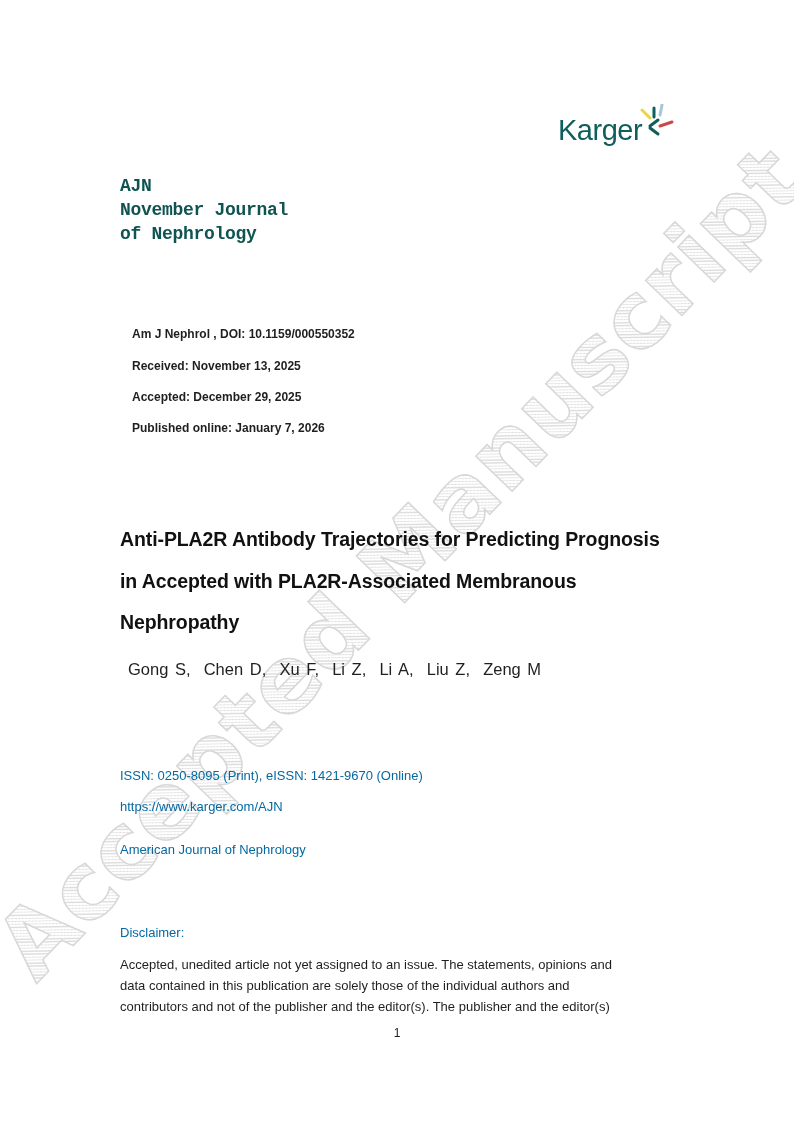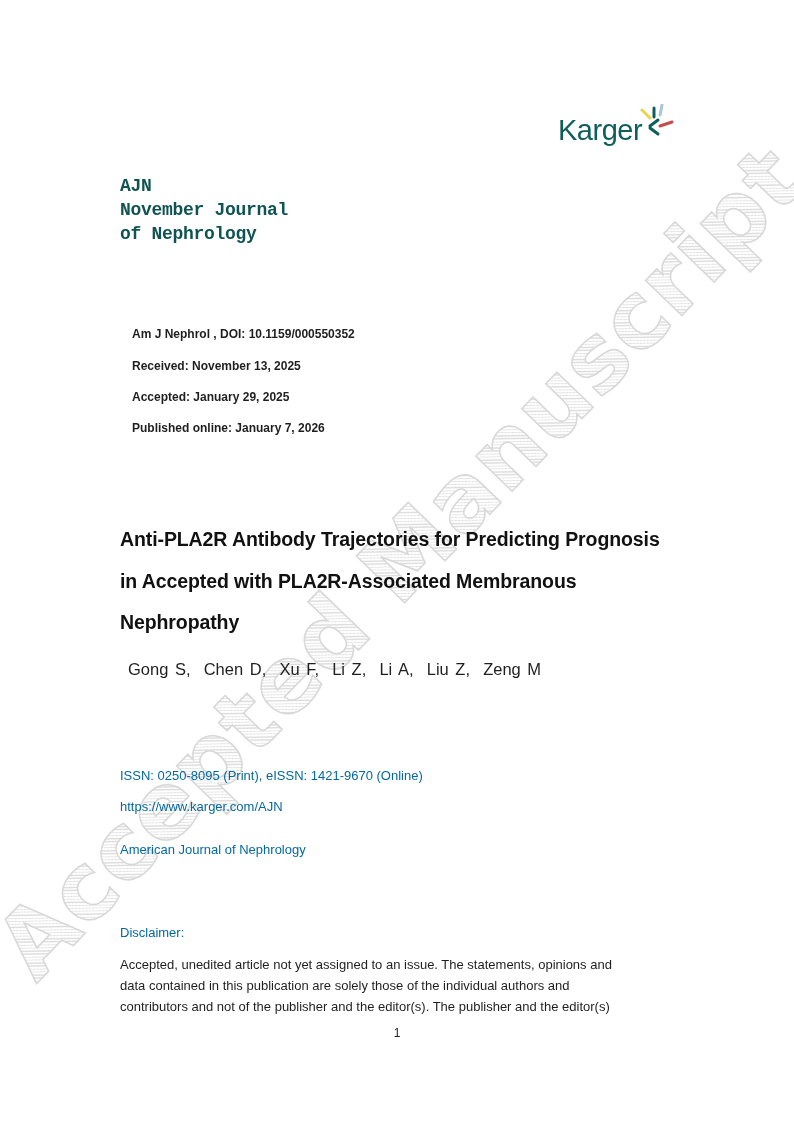--- a/index.html
+++ b/index.html
@@ -65,21 +65,21 @@
     </div>
 
     <div class="ajn-logo">
       <div>AJN</div>
       <div>November Journal</div>
       <div>of Nephrology</div>
     </div>
 
     <div class="meta" style="top:327px;">Am J Nephrol , DOI: 10.1159/000550352</div>
     <div class="meta" style="top:359px;">Received: November 13, 2025</div>
-    <div class="meta" style="top:390px;">Accepted: January 29, 2025</div>
+    <div class="meta" style="top:390px;">Accepted: December 29, 2025</div>
     <div class="meta" style="top:421px;">Published online: January 7, 2026</div>
 
     <div class="title">
       <div>Anti-PLA2R Antibody Trajectories for Predicting Prognosis</div>
       <div>in Accepted with PLA2R-Associated Membranous</div>
       <div>Nephropathy</div>
     </div>
 
     <div class="authors" style="white-space:pre;margin-left:8px;">Gong S,  Chen D,  Xu F,  Li Z,  Li A,  Liu Z,  Zeng M</div>
 

